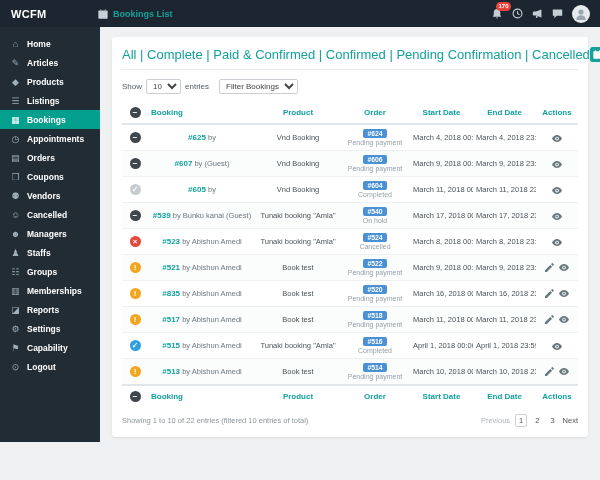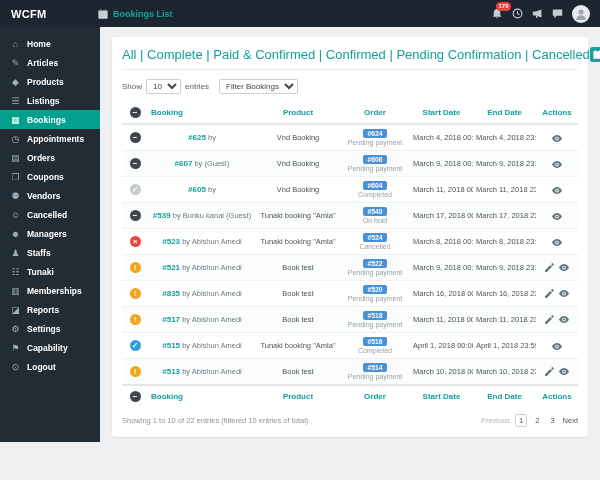--- a/index.html
+++ b/index.html
@@ -200,21 +200,21 @@
         <span>Managers</span>
       </div>
 
       <div class="nav-item">
         <span class="nav-ic staffs-icon"></span>
         <span>Staffs</span>
       </div>
 
       <div class="nav-item">
         <span class="nav-ic groups-icon"></span>
-        <span>Tunaki</span>
+        <span>Groups</span>
       </div>
 
       <div class="nav-item">
         <span class="nav-ic memberships-icon"></span>
         <span>Memberships</span>
       </div>
 
       <div class="nav-item">
         <span class="nav-ic reports-icon"></span>
         <span>Reports</span>

